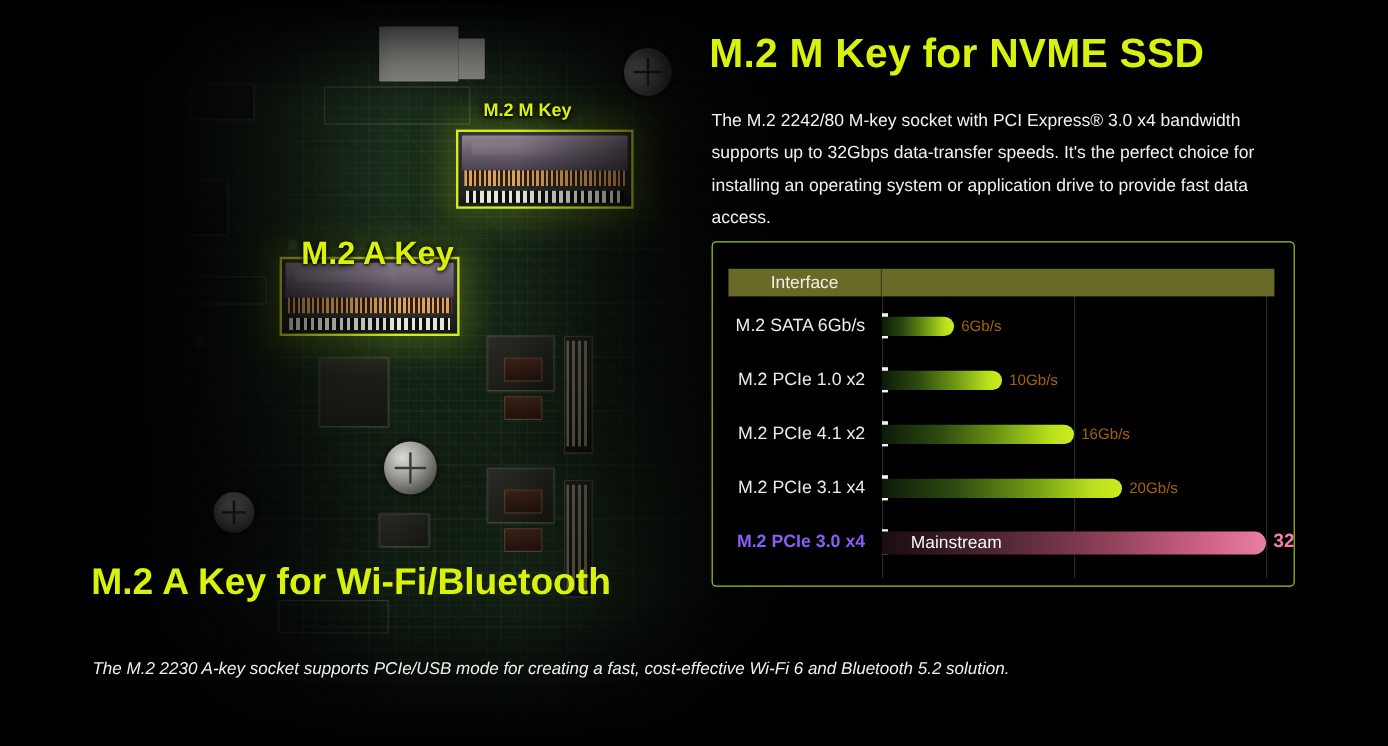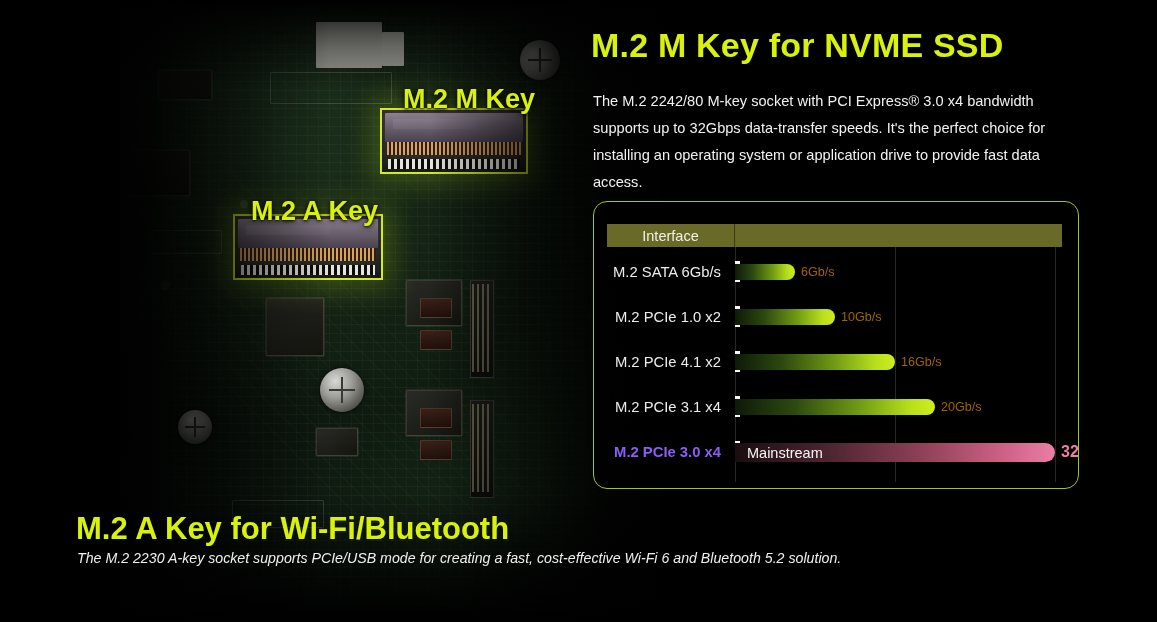--- a/index.html
+++ b/index.html
@@ -86,38 +86,38 @@
     position:absolute;left:6px;right:6px;height:10px;
     background:repeating-linear-gradient(90deg,#e7e4dc 0 3px,#0c0c0a 3px 6px);
   }
 
   
   .callout{
     position:absolute;color:#d9f20c;font-weight:bold;
     text-shadow:0 0 8px rgba(0,0,0,.95),0 1px 3px #000;
     white-space:nowrap;
   }
-  #callout-mkey{left:403px;top:84px;font-size:27px;}
+  #callout-mkey{left:403px;top:84px;font-size:15px;}
   #callout-akey{left:251px;top:196px;font-size:27px;}
 
   
   #right-col{position:absolute;left:591px;top:0;width:566px;height:622px;}
   #headline{
     position:absolute;left:0;top:26px;
     font-size:34px;font-weight:bold;color:#d9f20c;letter-spacing:.2px;
   }
   #desc{
     position:absolute;left:2px;top:88px;width:482px;
     font-size:14.6px;line-height:27px;color:#f2f2f2;
   }
 
   
   #chart-panel{
     position:absolute;left:2px;top:201px;width:484px;height:286px;
-    border:1.5px solid #9ec722;border-radius:14px;
+    border:1.5px solid #9ec722;border-radius:4px;
     background:rgba(0,0,0,.55);
     overflow:hidden;
   }
   .gridline{position:absolute;top:28px;bottom:6px;width:1px;background:rgba(190,200,180,.20);}
   #chart-head{
     position:absolute;left:13px;top:22px;width:455px;height:23px;
     background:#6a6a28;display:flex;
   }
   #chart-head .hcell{
     display:flex;align-items:center;justify-content:center;
@@ -138,32 +138,32 @@
   .tick{position:absolute;left:141px;top:7px;width:5px;height:21px;background:#f4f4f4;}
   .bar{
     position:absolute;left:141px;top:10px;height:16px;border-radius:0 9px 9px 0;
     background:linear-gradient(90deg,#0d1a08 0%,#2d4a10 30%,#6f9a14 62%,#b9e01c 88%,#cdec1e 100%);
   }
   .row.mainstream .bar{
     background:linear-gradient(90deg,#1a0d10 0%,#4a2430 28%,#8d4057 58%,#d2648a 86%,#e87fa4 100%);
     top:9px;height:19px;border-radius:0 10px 10px 0;
   }
   .bar-inner-label{
-    position:absolute;left:12px;top:50%;transform:translateY(-50%);
+    position:absolute;left:24px;top:50%;transform:translateY(-50%);
     font-size:14.5px;color:#f6f6f6;white-space:nowrap;
   }
   .rate-label{
     position:absolute;top:50%;transform:translateY(-50%);
     font-size:12.6px;color:#a16207;white-space:nowrap;
   }
   .row.mainstream .rate-label{font-size:16px;font-weight:bold;color:#ef7fa6;}
 
   
   #sub-headline{
-    position:absolute;left:76px;top:511px;
+    position:absolute;left:76px;top:467px;
     font-size:31px;font-weight:bold;color:#d9f20c;
   }
   #sub-desc{
     position:absolute;left:77px;top:550px;
     font-size:14.2px;color:#f0f0f0;font-style:italic;
   }
 </style>
 </head>
 <body>
 

